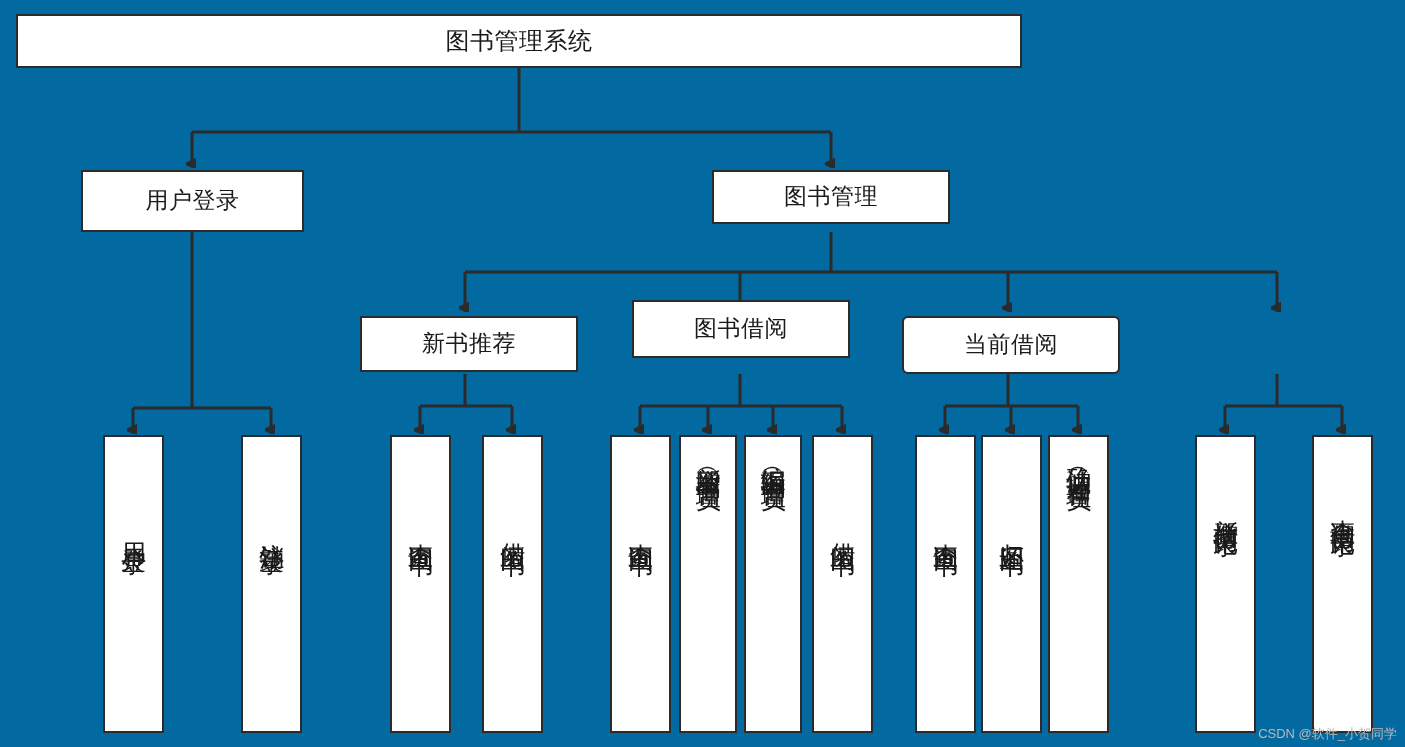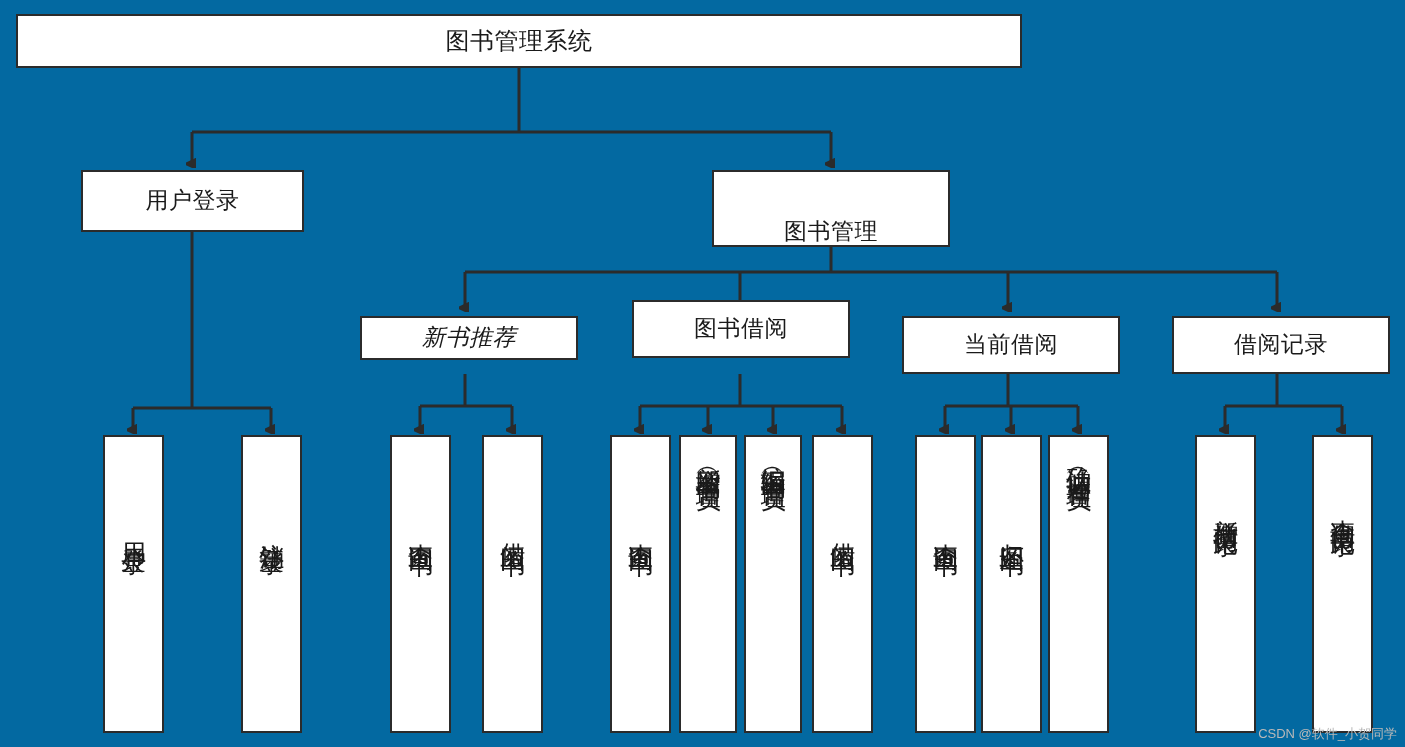--- a/index.html
+++ b/index.html
@@ -135,39 +135,36 @@
   </svg>
 
   <div class="node-box node-root" style="left:16px; top:14px; width:1006px; height:54px;">
     <span class="node-label">图书管理系统</span>
   </div>
 
   <div class="node-box node-l1" style="left:81px; top:170px; width:223px; height:62px;">
     <span class="node-label">用户登录</span>
   </div>
 
-  <div class="node-box node-l1" style="left:712px; top:170px; width:238px; height:77px;align-items:flex-end;">
+  <div class="node-box node-l1" style="left:712px; top:170px; width:238px; height:54px;">
     <span class="node-label">图书管理</span>
   </div>
 
-  <div class="node-box node-l2" style="left:360px; top:316px; width:218px; height:44px;font-style:italic;">
+  <div class="node-box node-l2" style="left:360px; top:316px; width:218px; height:56px;">
     <span class="node-label">新书推荐</span>
   </div>
 
   <div class="node-box node-l2" style="left:632px; top:300px; width:218px; height:58px;">
     <span class="node-label">图书借阅</span>
   </div>
 
-  <div class="node-box node-l2" style="left:902px; top:316px; width:218px; height:58px;">
+  <div class="node-box node-l2" style="left:902px; top:316px; width:218px; height:58px;border-radius:6px;">
     <span class="node-label">当前借阅</span>
   </div>
 
-  <div class="node-box node-l2" style="left:1172px; top:316px; width:218px; height:58px;">
-    <span class="node-label">借阅记录</span>
-  </div>
 
   <div class="node-box node-leaf short" style="left:103px; top:435px; width:61px; height:298px;">
     <span class="node-label">用户登录</span>
   </div>
 
   <div class="node-box node-leaf short" style="left:241px; top:435px; width:61px; height:298px;">
     <span class="node-label">注销登录</span>
   </div>
 
   <div class="node-box node-leaf short" style="left:390px; top:435px; width:61px; height:298px;">

